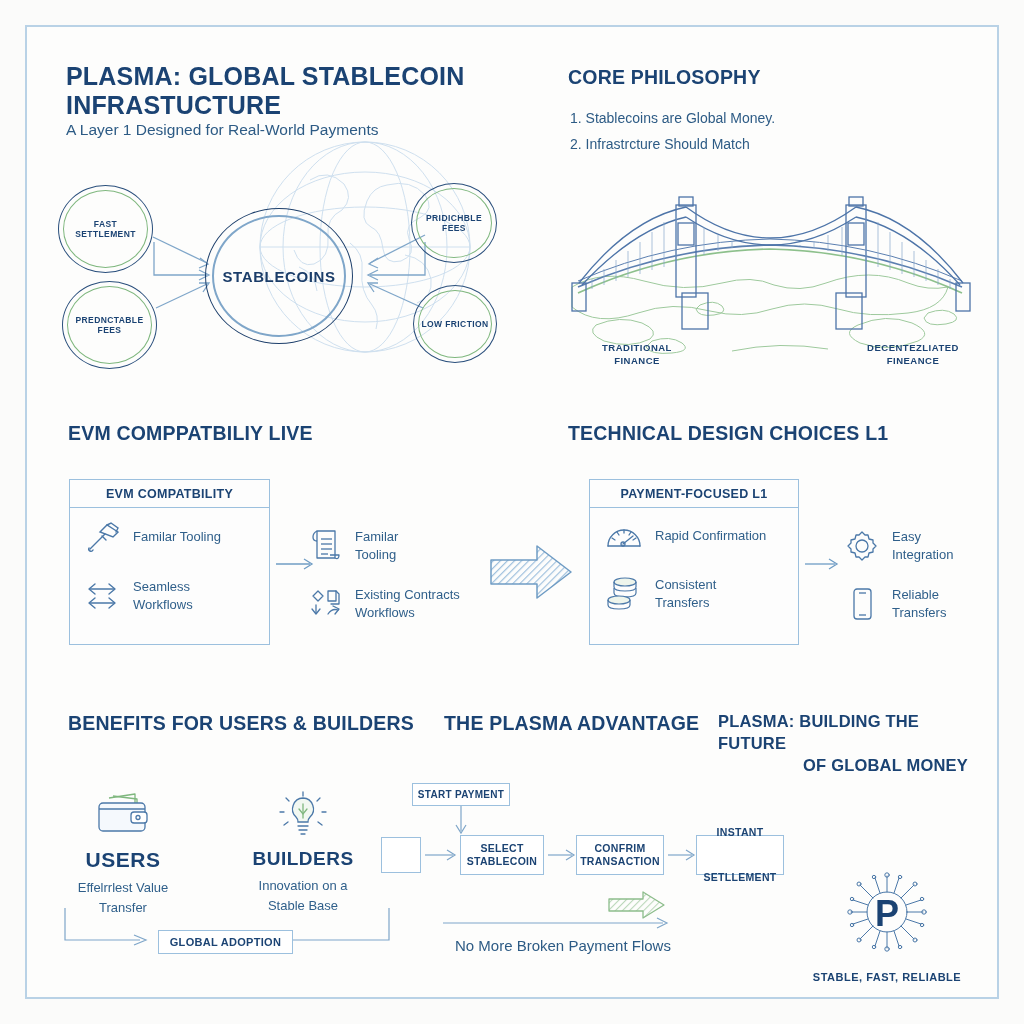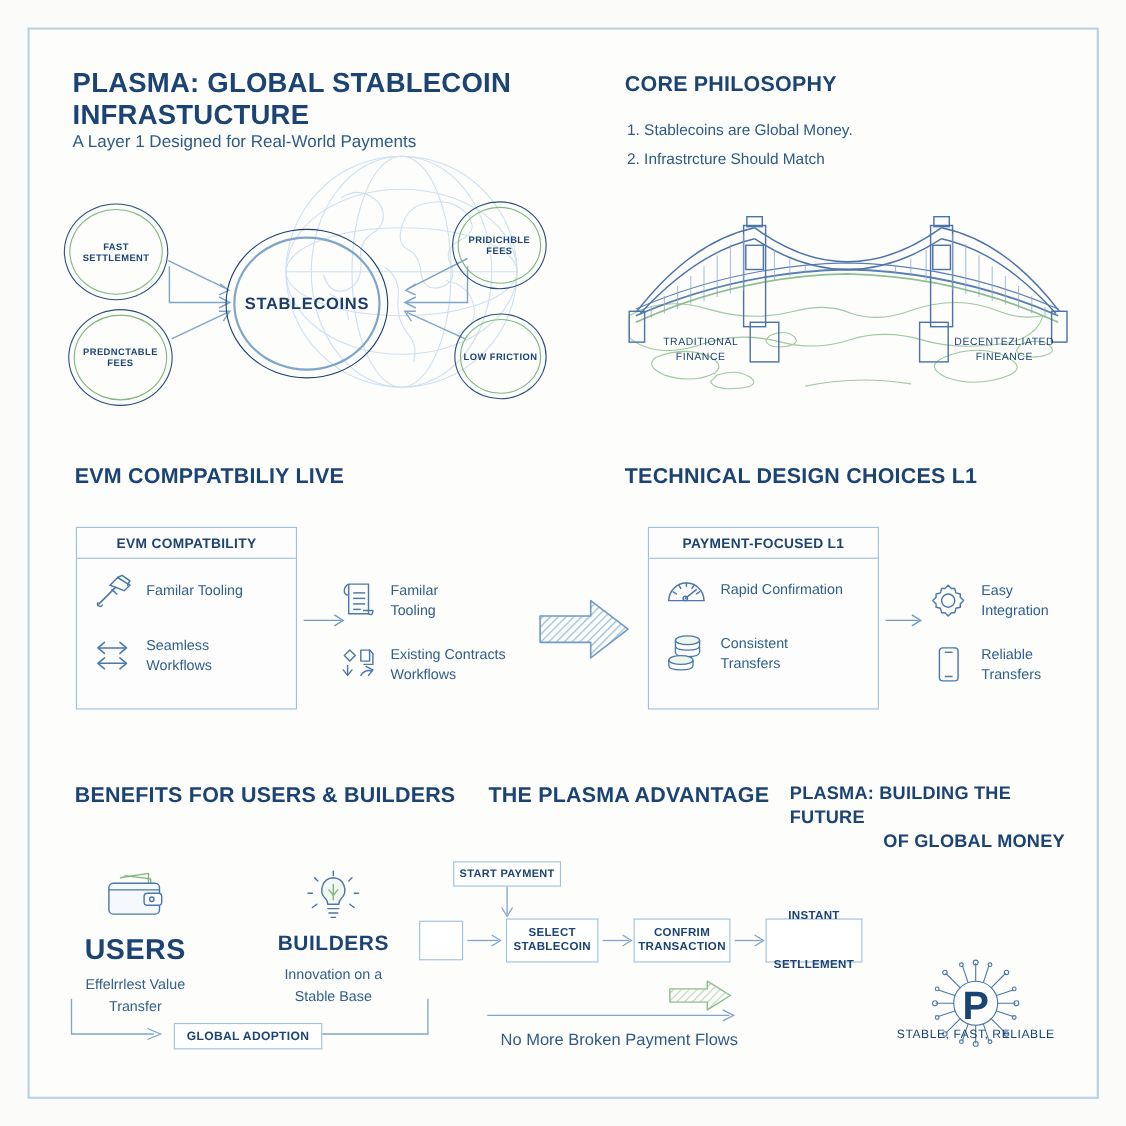--- a/index.html
+++ b/index.html
@@ -31,21 +31,21 @@
   .h2{
     font-weight:bold;font-size:19.5px;line-height:25px;
     color:#1b4373;letter-spacing:.2px;
   }
   .h2sm{
     font-weight:bold;font-size:16.5px;line-height:22px;
     color:#1b4373;letter-spacing:.2px;
   }
   .body{font-size:14px;color:#2d5b85;line-height:21px;}
   .tiny{font-size:8.5px;font-weight:bold;letter-spacing:.4px;color:#1b4373;}
-  .mini{font-size:9.5px;font-weight:normal;letter-spacing:.5px;color:#1b4373;}
+  .mini{font-size:9.5px;font-weight:bold;letter-spacing:.5px;color:#1b4373;margin-top:36px;}
   .lbl{font-size:13px;color:#2f5f8a;line-height:18px;}
   .caps{font-weight:bold;letter-spacing:.5px;}
 
   
   .circ{
     border-radius:50%;
     border:1.6px solid #2a4f7c;
     display:flex;align-items:center;justify-content:center;
     text-align:center;
     box-sizing:border-box;
@@ -408,21 +408,21 @@
     <svg class="icon" width="60" height="46" viewBox="0 0 60 46" style="margin:0 auto 10px;">
       <g stroke="#4b78a8" stroke-width="1.3" fill="none" stroke-linejoin="round">
         <path d="M16 6 l26 -4 v9" stroke="#7fb77e"></path>
         <path d="M20 4 l24 3 v8" stroke="#7fb77e"></path>
         <rect x="6" y="11" width="46" height="28" rx="4" fill="#f5f9fd"></rect>
         <path d="M6 17 h46"></path>
         <rect x="38" y="20" width="16" height="11" rx="3" fill="#ffffff"></rect>
         <circle cx="45" cy="25.5" r="2"></circle>
       </g>
     </svg>
-    <div class="caps" style="font-size:26px;color:#1b4373;margin-bottom:6px;">USERS</div>
+    <div class="caps" style="font-size:21px;color:#1b4373;margin-bottom:6px;">USERS</div>
     <div class="lbl" style="line-height:20px;">
       <div>Effelrrlest Value</div>
       <div>Transfer</div>
     </div>
   </div>
 
   <div class="abs" style="left:218px;top:792px;width:170px;text-align:center;">
     <svg class="icon" width="56" height="46" viewBox="0 0 56 46" style="margin:0 auto 10px;">
       <g stroke="#4b78a8" stroke-width="1.3" fill="none" stroke-linecap="round">
         <path d="M28 6 a11 11 0 0 1 7 19 q-2 2 -2 5 h-10 q0 -3 -2 -5 a11 11 0 0 1 7 -19z" fill="#f2f8f1"></path>

